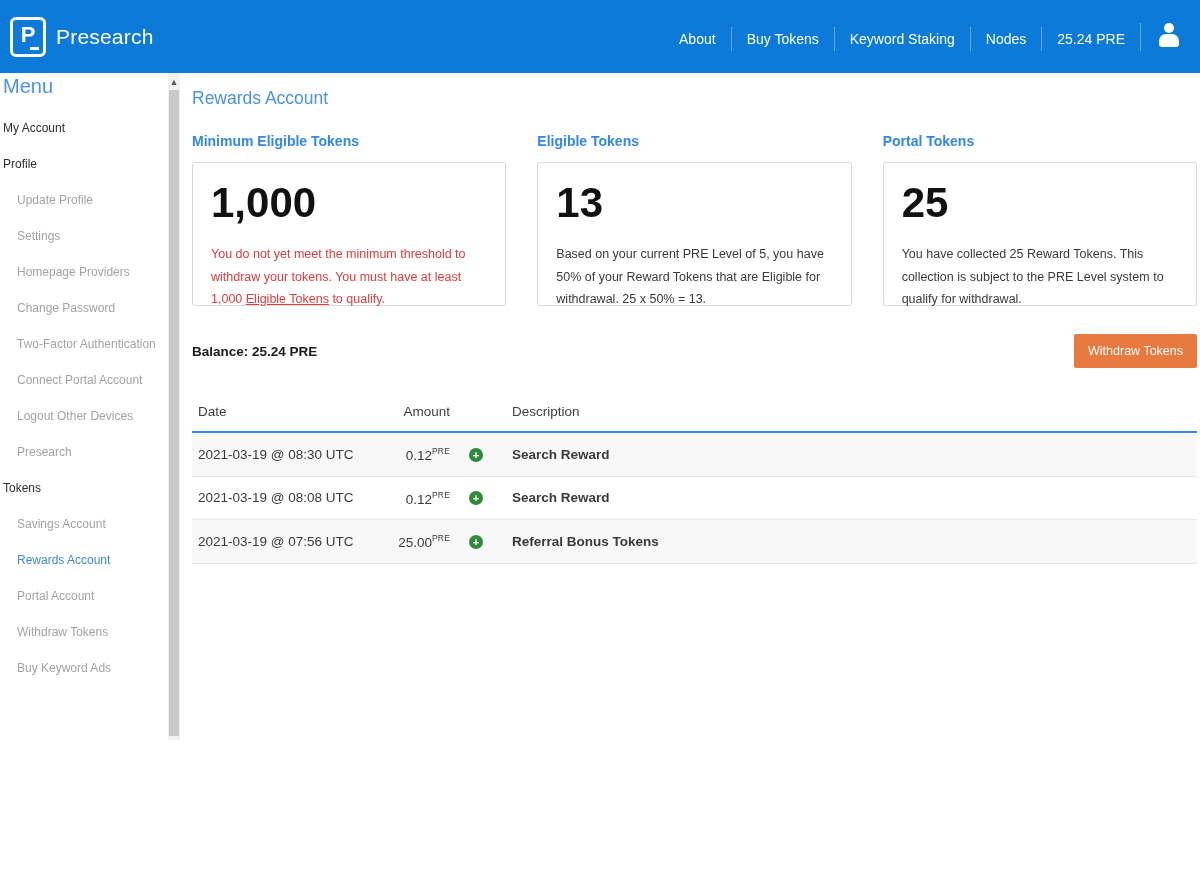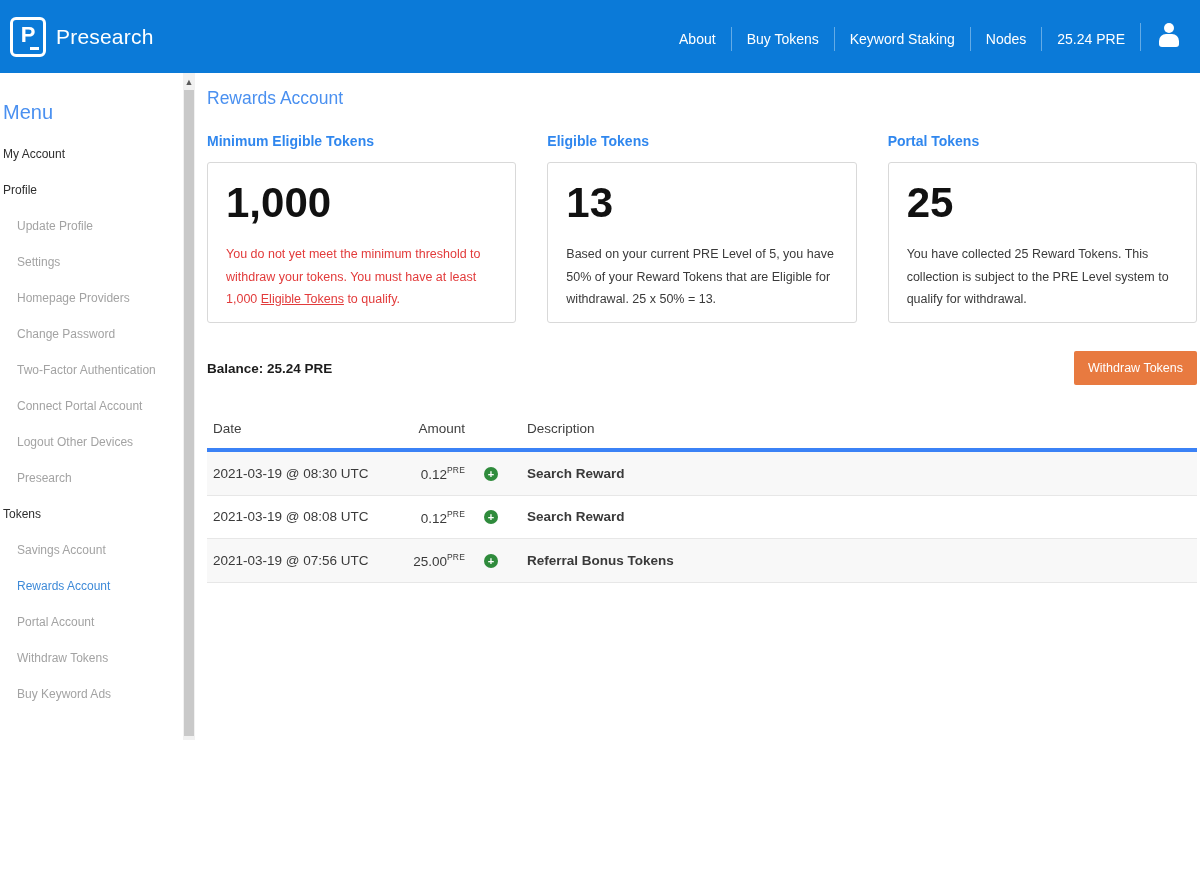--- a/index.html
+++ b/index.html
@@ -24,21 +24,21 @@
   .user-icon { display:inline-block; width:22px; height:24px; position:relative;
     cursor:pointer; }
   .user-icon::before { content:""; position:absolute; left:6px; top:0;
     width:10px; height:10px; border-radius:50%; background:#fff; }
   .user-icon::after { content:""; position:absolute; left:1px; top:11px;
     width:20px; height:13px; border-radius:7px 7px 3px 3px; background:#fff; }
 
   
   .app-body { display:flex; height:667px; overflow:hidden; }
 
-  .sidebar { width:183px; padding:28px 0 0 3px; }
+  .sidebar { width:168px; padding:2px 0 0 3px; }
   .sidebar-title { color:var(--title-blue); font-size:20px; font-weight:400;
     margin-bottom:12px; }
   .side-list { list-style:none; }
   .side-list li { font-size:12px; padding:11px 0; cursor:pointer;
     white-space:nowrap; }
   .side-list li.section { color:#2e2e2e; }
   .side-list li.sub { color:#a3a3a3; padding-left:14px; }
   .side-list li.sub.active { color:var(--active-blue); }
 
   .side-scrollbar { width:12px; background:#f1f1f1; position:relative;
@@ -50,41 +50,41 @@
     background:#c9c9c9; cursor:pointer; }
 
   
   .main { flex:1; padding:15px 3px 0 12px; overflow:hidden; }
   .page-title { color:var(--title-blue); font-size:17.5px; font-weight:400;
     margin-bottom:24px; }
 
   .cards { display:grid; grid-template-columns:1fr 1fr 1fr; column-gap:31px; }
   .card-title { color:var(--card-title-blue); font-size:14px; font-weight:700;
     margin-bottom:13px; }
-  .card-box { border:1px solid #d9d9d9; border-radius:3px; height:161px;
+  .card-box { border:1px solid #d9d9d9; border-radius:3px; height:144px;
     padding:16px 18px; background:#fff; }
   .card-value { font-size:42px; font-weight:700; color:#111;
     font-family:"Liberation Sans", sans-serif; margin-bottom:16px; }
   .card-text { font-size:12.5px; line-height:1.8; color:#3a3a3a; }
   .card-text.warning { color:var(--red); }
   .card-text a { color:var(--red); text-decoration:underline; cursor:pointer; }
 
   .balance-row { display:flex; align-items:center; justify-content:space-between;
     margin-top:28px; }
   .balance-label { font-size:13.5px; font-weight:700; color:#1c1c1c; }
   .withdraw-btn { background:var(--orange); color:#fff; border:none;
     font-size:12.5px; padding:10px 14px; border-radius:2px; cursor:pointer;
     font-family:"Liberation Sans", sans-serif; }
 
   .tx-table { width:100%; border-collapse:collapse; margin-top:26px; }
   .tx-table col.c-date { width:190px; }
   .tx-table col.c-amount { width:70px; }
   .tx-table col.c-icon { width:42px; }
   .tx-table th { text-align:left; font-weight:400; color:#3f3f3f;
-    font-size:13.5px; padding:10px 0 12px 6px; border-bottom:4px solid #3b82f6; }
+    font-size:13.5px; padding:10px 0 12px 6px; border-bottom:2px solid #3b82f6; }
   .tx-table th.amount-h { text-align:right; padding-right:2px; }
   .tx-table td { font-size:13.5px; color:#3a3a3a; padding:13px 0 13px 6px;
     border-bottom:1px solid #e7e7e7; }
   .tx-table tbody tr:nth-child(odd) { background:#f8f8f8; }
   .td-amount { text-align:right; padding-right:2px !important; white-space:nowrap; }
   .td-amount sup { font-size:8.5px; letter-spacing:.2px; }
   .td-icon { text-align:center; }
   .plus-icon { display:inline-block; width:14px; height:14px; border-radius:50%;
     background:var(--green); color:#fff; font-size:11px; font-weight:700;
     line-height:14px; text-align:center; cursor:pointer; }

